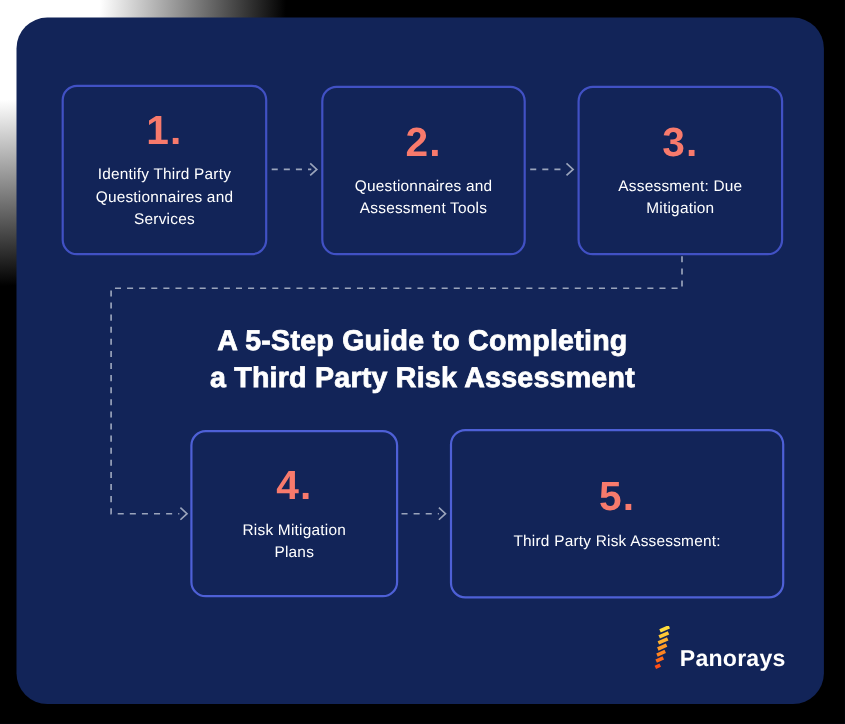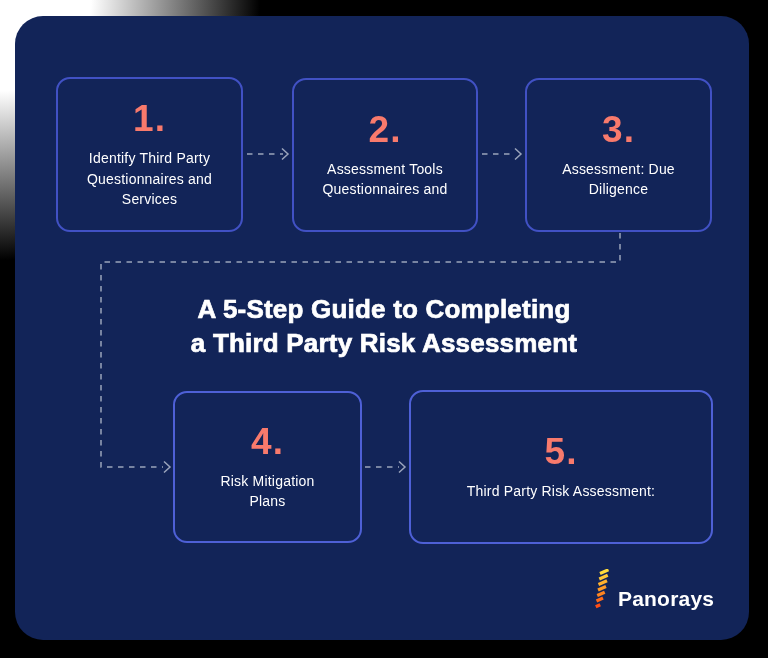--- a/index.html
+++ b/index.html
@@ -90,30 +90,30 @@
     <div class="box-lines">
       <span>Identify Third Party</span>
       <span>Questionnaires and</span>
       <span>Services</span>
     </div>
   </div>
 
   <div class="step-box box2">
     <div class="step-number">2.</div>
     <div class="box-lines">
+      <span>Questionnaires and</span>
       <span>Assessment Tools</span>
-      <span>Questionnaires and</span>
     </div>
   </div>
 
   <div class="step-box box3">
     <div class="step-number">3.</div>
     <div class="box-lines">
       <span>Assessment: Due</span>
-      <span>Diligence</span>
+      <span>Mitigation</span>
     </div>
   </div>
 
   <div class="title">
     <span>A 5-Step Guide to Completing</span>
     <span>a Third Party Risk Assessment</span>
   </div>
 
   <div class="step-box bottom box4">
     <div class="step-number">4.</div>

